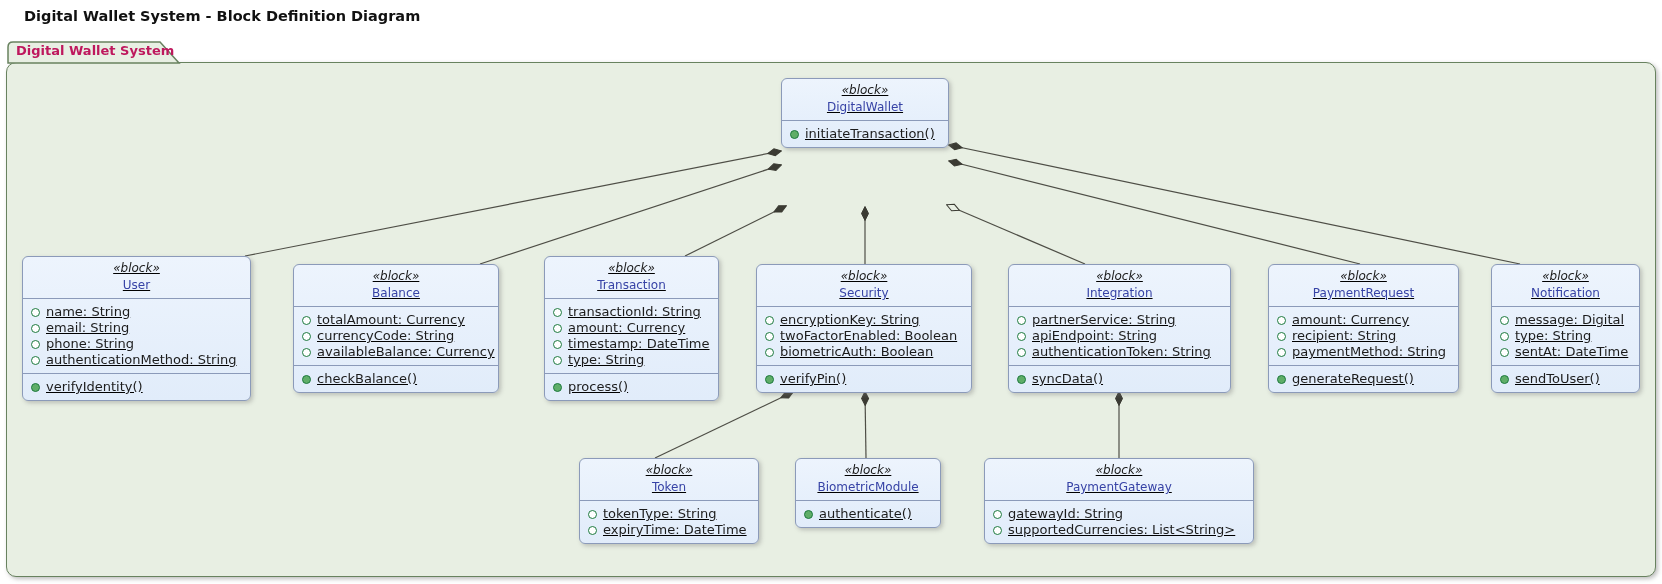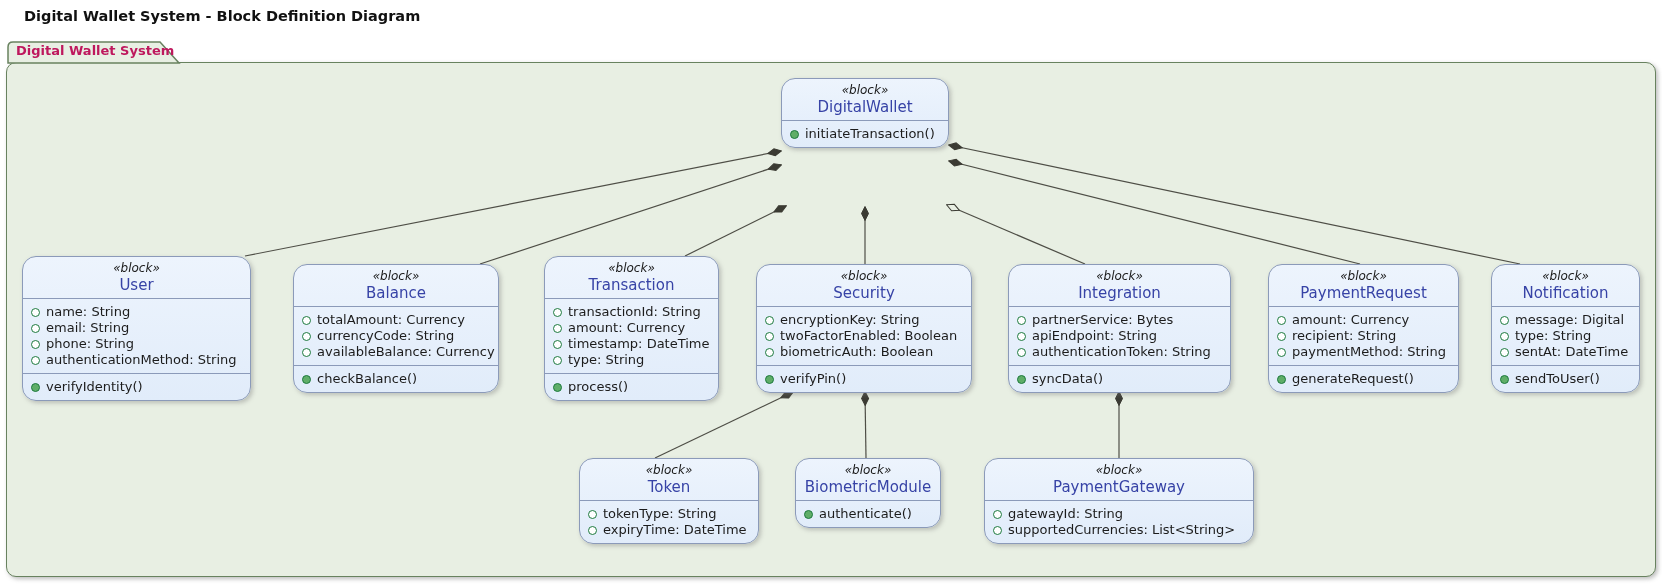--- a/index.html
+++ b/index.html
@@ -11,25 +11,25 @@
   #package-frame{position:absolute;left:6px;top:62px;width:1648px;height:513px;
                  background:#e8efe3;border:1.5px solid #68825f;border-radius:10px;
                  box-shadow:2px 2px 4px rgba(110,110,110,.45);}
   #package-tab-svg{position:absolute;left:6px;top:40px;width:200px;height:24px;}
   #package-tab-label{position:absolute;left:16px;top:43px;font-size:13px;font-weight:bold;
                      color:#be185d;white-space:nowrap;}
   
   #connector-layer{position:absolute;left:0;top:0;width:1662px;height:584px;pointer-events:none;}
   
   .block{position:absolute;background:linear-gradient(#edf4fd,#e1ecfa);
-         border:1px solid #8b9ab9;border-radius:14px;
-         box-shadow:2px 2px 4px rgba(120,120,120,.4);box-sizing:border-box;}
+         border:1px solid #8b9ab9;border-radius:6px;
+         box-shadow:2px 2px 4px rgba(120,120,120,.4);box-sizing:border-box;text-decoration:underline;}
   .bhead{text-align:center;padding:4px 6px 4px 6px;}
   .stereo{font-size:12px;font-style:italic;color:#1a1a1a;line-height:15px;}
-  .bname{font-size:15px;color:#3743a6;line-height:18px;white-space:nowrap;}
+  .bname{font-size:12px;color:#3743a6;line-height:18px;white-space:nowrap;}
   .attrs,.ops{border-top:1px solid #8b9ab9;padding:5px 8px;}
   .row{display:flex;align-items:center;font-size:13px;color:#1c1c1c;line-height:16px;white-space:nowrap;}
   .ic{display:inline-block;width:7px;height:7px;border-radius:50%;margin-right:6px;flex:0 0 auto;}
   .ic.attr{background:#ffffff;border:1.5px solid #1d7a3e;}
   .ic.op{background:#5fae68;border:1.5px solid #1d7a3e;}
 </style>
 </head>
 <body>
 
 <div id="stage">
@@ -196,21 +196,21 @@
   </div>
 
   <div class="block" style="left:1008px;top:264px;width:223px;">
     <div class="bhead">
       <div class="stereo">«block»</div>
       <div class="bname">Integration</div>
     </div>
     <div class="attrs">
       <div class="row">
           <span class="ic attr"></span>
-          <span>partnerService: Bytes</span>
+          <span>partnerService: String</span>
         </div>
       <div class="row">
           <span class="ic attr"></span>
           <span>apiEndpoint: String</span>
         </div>
       <div class="row">
           <span class="ic attr"></span>
           <span>authenticationToken: String</span>
         </div>
     </div>

